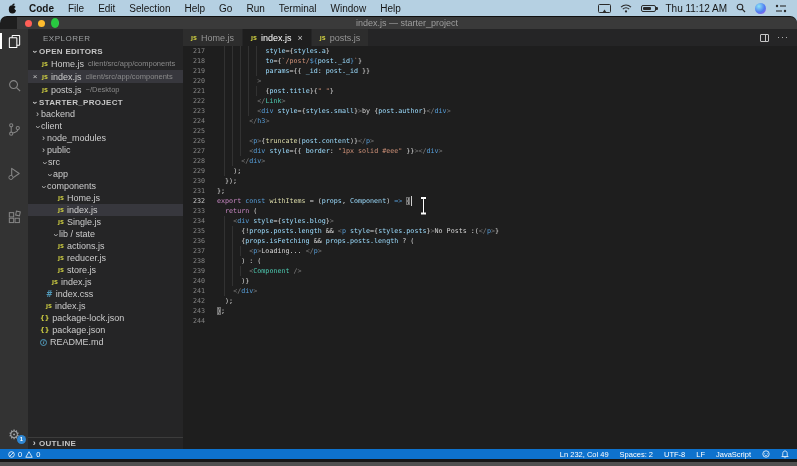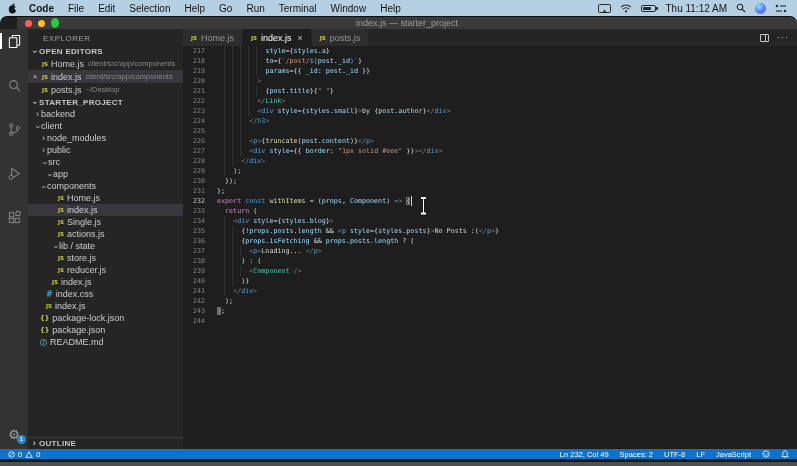--- a/index.html
+++ b/index.html
@@ -285,35 +285,35 @@
               <span>Home.js</span>
             </div>
             <div class="row tree-row selected" style="padding-left: 30px;">
               <span class="fi fi-js">JS</span>
               <span>index.js</span>
             </div>
             <div class="row tree-row" style="padding-left: 30px;">
               <span class="fi fi-js">JS</span>
               <span>Single.js</span>
             </div>
-            <div class="row tree-row" style="padding-left: 30px;">
-              <span class="fi fi-js">JS</span>
-              <span>actions.js</span>
-            </div>
             <div class="row tree-row" style="padding-left: 24px;">
               <span class="chev open">›</span>
               <span>lib / state</span>
             </div>
             <div class="row tree-row" style="padding-left: 30px;">
               <span class="fi fi-js">JS</span>
+              <span>actions.js</span>
+            </div>
+            <div class="row tree-row" style="padding-left: 30px;">
+              <span class="fi fi-js">JS</span>
+              <span>reducer.js</span>
+            </div>
+            <div class="row tree-row" style="padding-left: 30px;">
+              <span class="fi fi-js">JS</span>
               <span>store.js</span>
-            </div>
-            <div class="row tree-row" style="padding-left: 30px;">
-              <span class="fi fi-js">JS</span>
-              <span>reducer.js</span>
             </div>
             <div class="row tree-row" style="padding-left: 24px;">
               <span class="fi fi-js">JS</span>
               <span>index.js</span>
             </div>
             <div class="row tree-row" style="padding-left: 18px;">
               <span class="fi fi-css">#</span>
               <span>index.css</span>
             </div>
             <div class="row tree-row" style="padding-left: 18px;">

